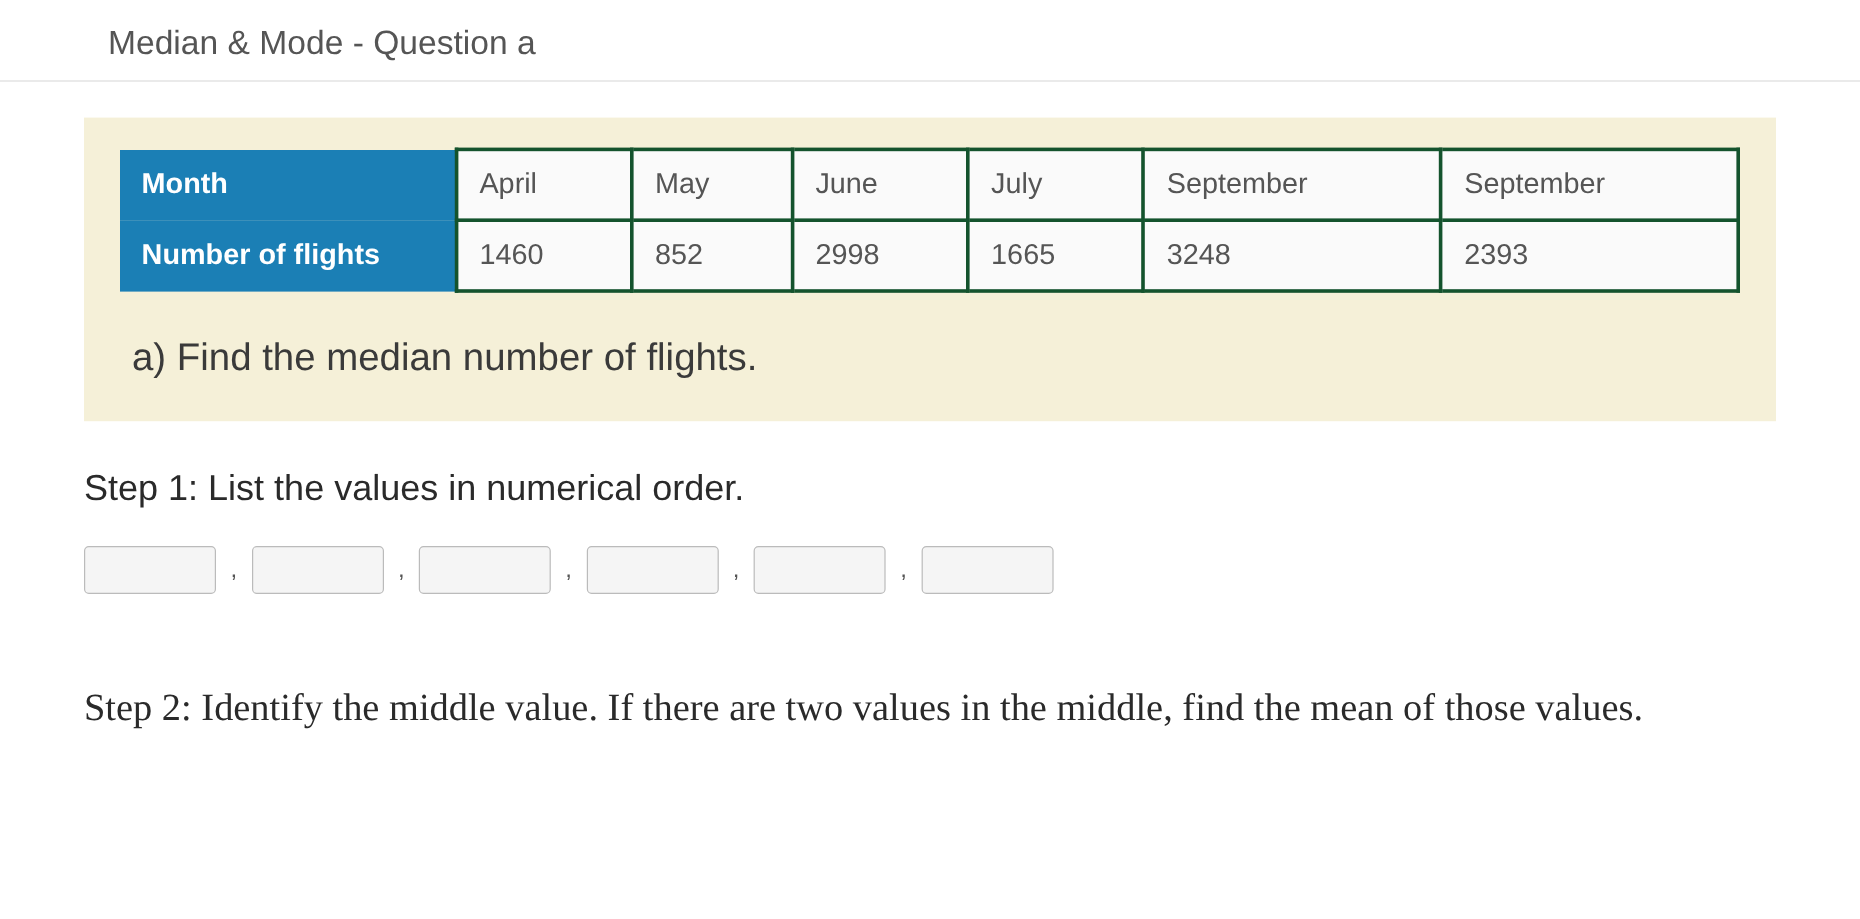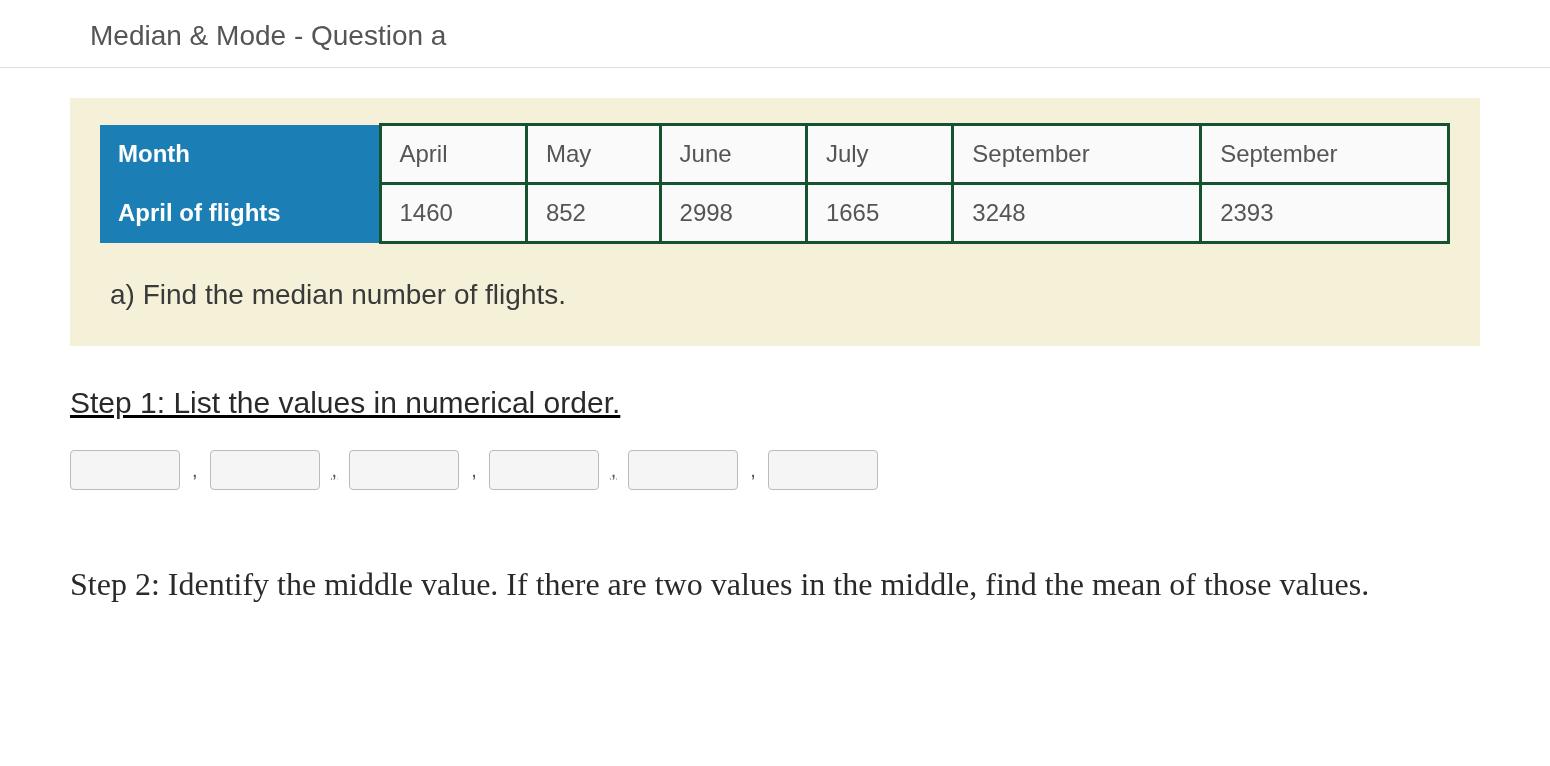--- a/index.html
+++ b/index.html
@@ -46,27 +46,26 @@
     .data-table .row-header {
       background: #1b7fb5;
       color: #ffffff;
       font-weight: 600;
       border: none;
       width: 280px;
       font-size: 24px;
     }
     .question-text {
       margin-top: 35px;
-      font-size: 28px;
+      font-size: 32px;
       color: #3a3a3a;
       padding-left: 10px;
     }
     .step-section {
       padding: 40px 70px 0 70px;
-      text-decoration: underline;
     }
     .step-label {
       font-size: 30px;
       color: #2a2a2a;
     }
     .inputs-row {
       margin-top: 30px;
       display: flex;
       align-items: center;
       gap: 8px;
@@ -109,21 +108,21 @@
           <tr>
         <td class="row-header">Month</td>
         <td>April</td>
         <td>May</td>
         <td>June</td>
         <td>July</td>
         <td>September</td>
         <td>September</td>
       </tr>
       <tr>
-        <td class="row-header">April of flights</td>
+        <td class="row-header">Number of flights</td>
         <td>1460</td>
         <td>852</td>
         <td>2998</td>
         <td>1665</td>
         <td>3248</td>
         <td>2393</td>
       </tr>
     </tbody>
       </table>
     <div class="question-text">a) Find the median number of flights.</div>

